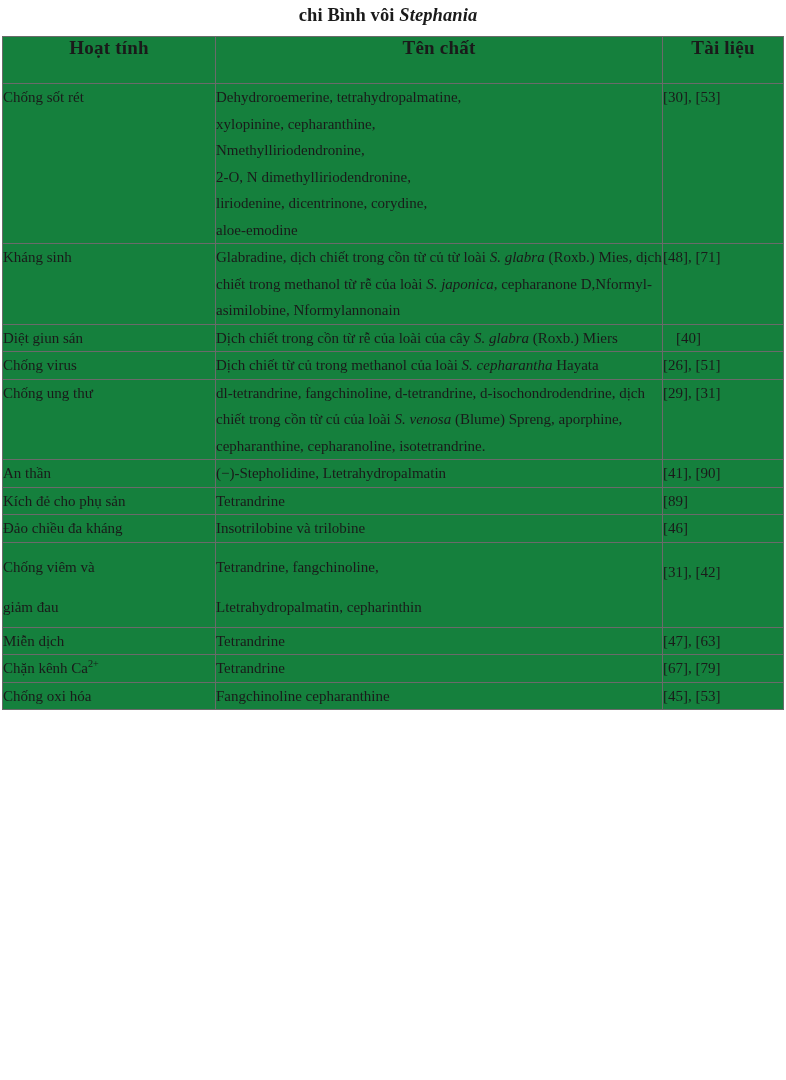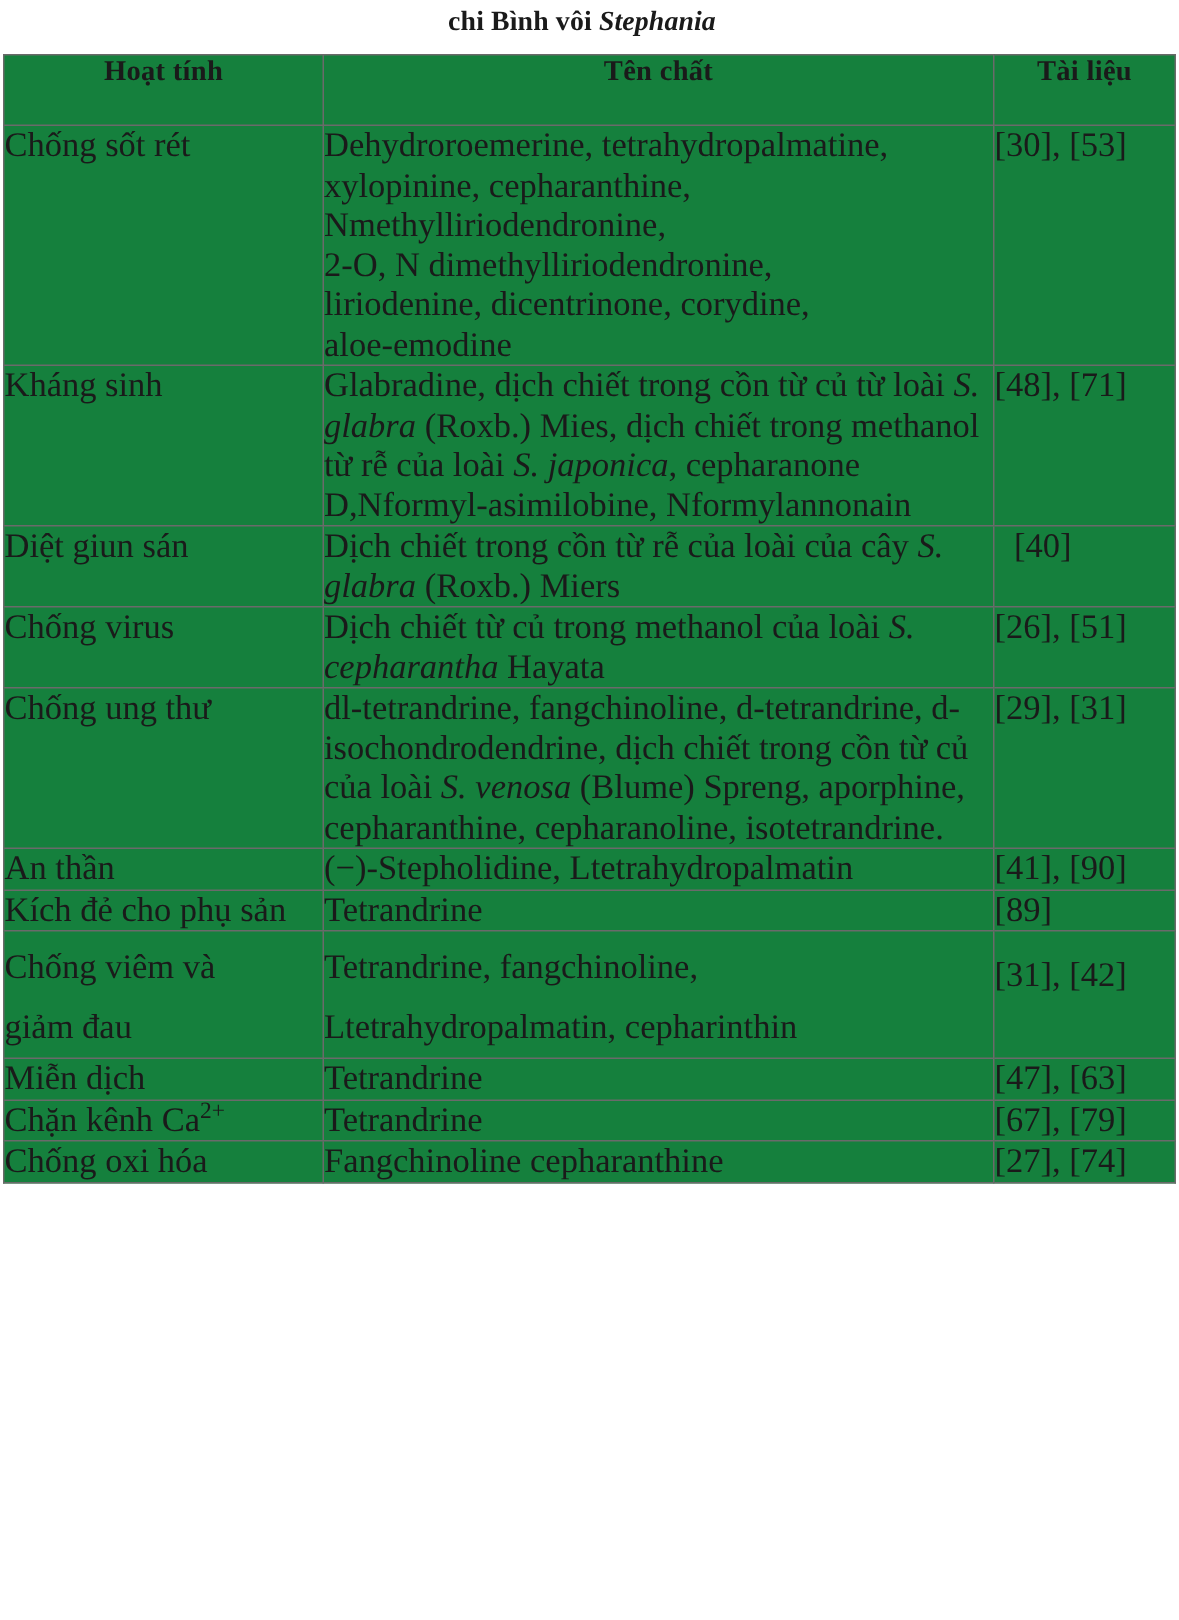--- a/index.html
+++ b/index.html
@@ -70,21 +70,21 @@
     font-weight: bold;
     font-size: 19px;
     height: 46px;
     vertical-align: middle;
     padding: 2px 4px 4px 4px;
     letter-spacing: 0.2px;
   }
 
   
   tbody td {
-    font-size: 23px;
+    font-size: 15px;
     line-height: 26.5px;
   }
   td.col-activity {
     padding: 5px 4px 5px 7px;
   }
   td.col-substance {
     padding: 5px 6px 5px 8px;
   }
   td.col-ref {
     padding: 5px 4px 5px 9px;
@@ -169,37 +169,42 @@
           <tr>
             <td class="col-activity">An thần</td>
             <td class="col-substance">(−)-Stepholidine, Ltetrahydropalmatin</td>
             <td class="col-ref">[41], [90]</td>
           </tr>
           <tr>
             <td class="col-activity">Kích đẻ cho phụ sản</td>
             <td class="col-substance">Tetrandrine</td>
             <td class="col-ref">[89]</td>
           </tr>
+          <tr>
+            <td class="col-activity">Đảo chiều đa kháng</td>
+            <td class="col-substance">Insotrilobine và trilobine</td>
+            <td class="col-ref">[46]</td>
+          </tr>
           <tr class="loose">
             <td class="col-activity">Chống viêm và<br>giảm đau</td>
             <td class="col-substance">Tetrandrine, fangchinoline,<br>Ltetrahydropalmatin, cepharinthin</td>
             <td class="col-ref">[31], [42]</td>
           </tr>
           <tr>
             <td class="col-activity">Miễn dịch</td>
             <td class="col-substance">Tetrandrine</td>
             <td class="col-ref">[47], [63]</td>
           </tr>
           <tr>
             <td class="col-activity">Chặn kênh Ca<sup>2+</sup></td>
             <td class="col-substance">Tetrandrine</td>
             <td class="col-ref">[67], [79]</td>
           </tr>
           <tr>
             <td class="col-activity">Chống oxi hóa</td>
             <td class="col-substance">Fangchinoline cepharanthine</td>
-            <td class="col-ref">[27], [74]</td>
+            <td class="col-ref">[45], [53]</td>
           </tr>
         </tbody>
     </table>
   </div>
 
 </div>
 
 </body></html>

